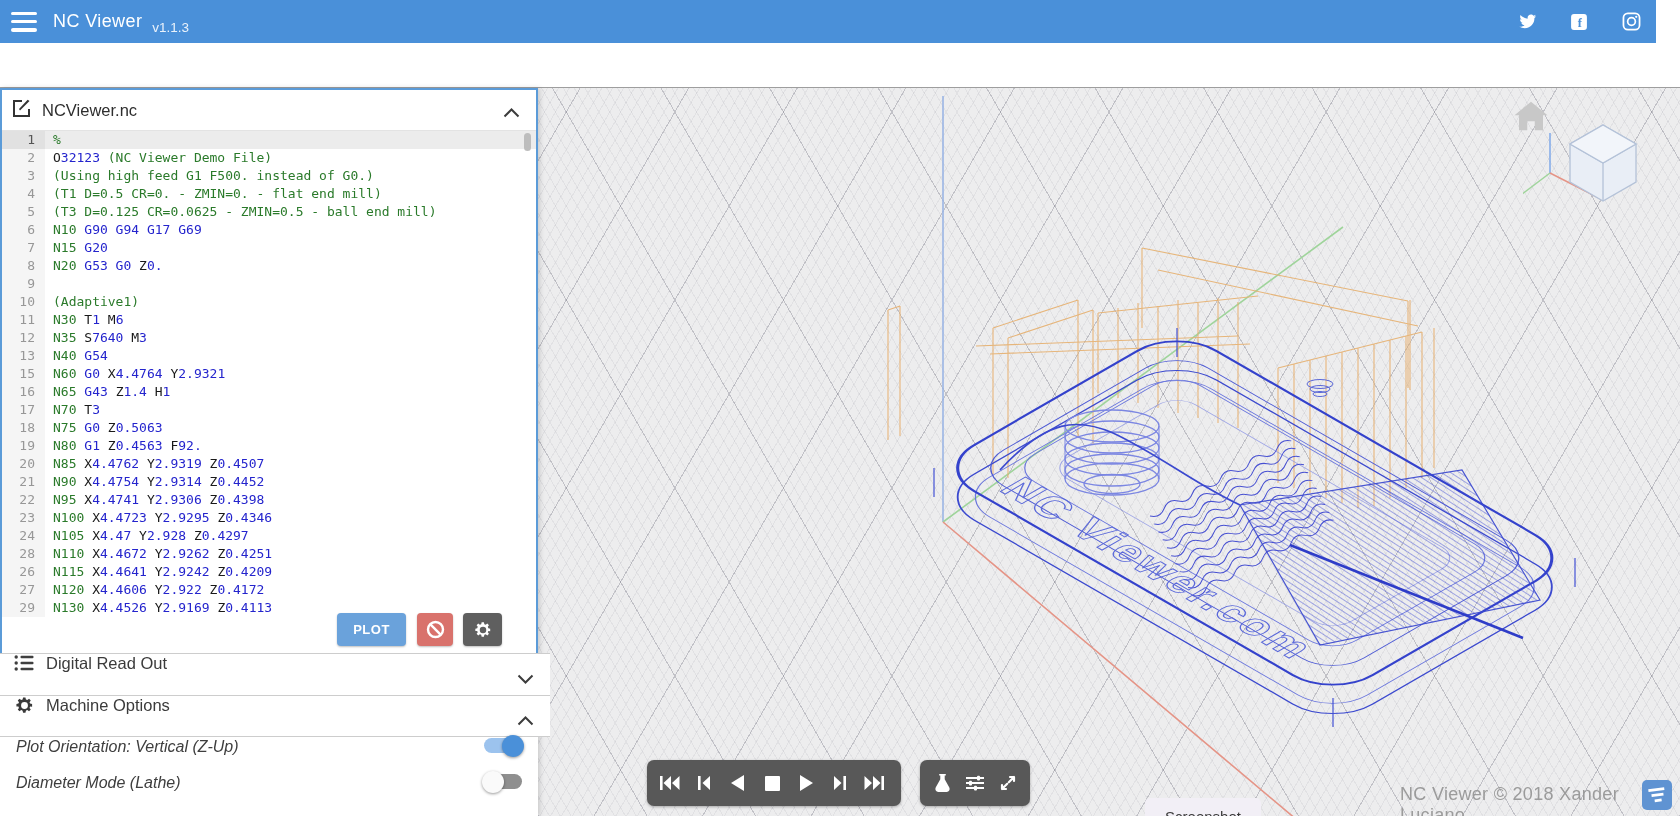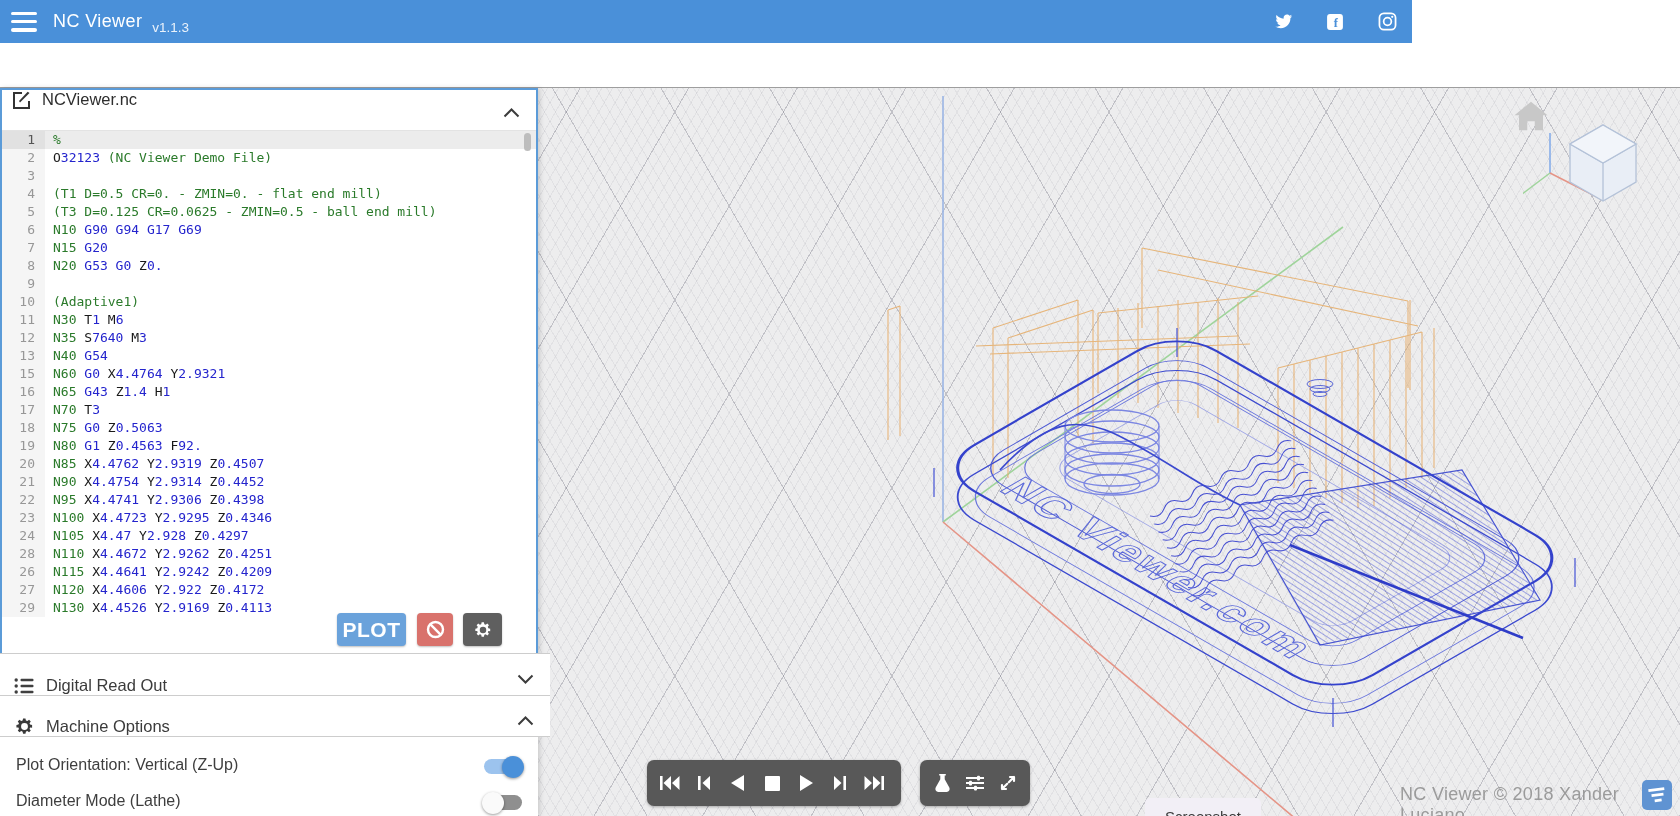--- a/index.html
+++ b/index.html
@@ -1,73 +1,73 @@
 <!DOCTYPE html>
 <html><head>
 <meta charset="utf-8">
 <style>
   * { margin:0; padding:0; box-sizing:border-box; }
   html,body { width:1680px; height:816px; overflow:hidden; background:#fff;
     font-family:"Liberation Sans", sans-serif; }
   #app { position:relative; width:1680px; height:816px; background:#fff; overflow:hidden; }
 
   
-  .hdr { position:absolute; left:0; top:0; width:1412px; height:43px; background:#4a90d9; display:flex; align-items:center; }
+  .hdr { position:absolute; left:0; top:0; width:1656px; height:43px; background:#4a90d9; display:flex; align-items:center; }
   .burger { width:26px; height:20px; margin-left:11px; display:flex; flex-direction:column; justify-content:space-between; cursor:pointer; }
   .burger span { display:block; height:3.2px; background:#fff; border-radius:2px; }
   .hdr-title { color:#fff; font-size:18px; letter-spacing:.4px; margin-left:16px; font-weight:500; }
   .hdr-ver { color:#eaf2fb; font-size:13.5px; margin-left:10px; margin-top:12px; }
   .hdr-social { position:absolute; right:14px; top:0; height:43px; display:flex; align-items:center; gap:30px; }
   .hsoc { width:22px; height:22px; display:flex; align-items:center; justify-content:center; }
 
   
   .tbar { position:absolute; left:0; top:43px; width:1680px; height:45px; background:#fff; border-bottom:1px solid #9e9e9e; }
   .tb { position:absolute; top:52px; width:26px; height:26px; display:flex; align-items:center; justify-content:center; }
   .tsep { position:absolute; top:49px; width:1px; height:32px; background:#d4d4d4; }
   .sample-lbl { position:absolute; left:241px; top:56px; font-size:15.5px; color:#3f3f3f; }
   .user-name { position:absolute; right:52px; top:57px; font-size:15px; color:#5a5a5a; }
   .gauge-btn { position:absolute; right:8px; top:49px; width:30px; height:30px; display:flex; align-items:center; justify-content:center; }
 
   
   .panel { position:absolute; left:0; top:88px; width:538px; height:728px; background:#fff; z-index:5; box-shadow:2px 0 5px rgba(0,0,0,.15); }
   .card { position:absolute; left:0; top:0; width:538px; height:565px; border:2px solid #5b9bd8; border-bottom:none; background:#fff; }
-  .card-h { height:41px; display:flex; border-bottom:1px solid #e3e3e3; position:relative; }
+  .card-h { height:41px; display:flex; align-items:center; border-bottom:1px solid #e3e3e3; position:relative; }
   .card-h .ttl { font-size:16.5px; color:#2e2e2e; margin-left:10px; }
   .editicon { margin-left:10px; }
   .chev { position:absolute; right:16px; top:14px; }
 
   .code-wrap { position:relative; height:520px; overflow:hidden; background:#fff;
     font-family:"DejaVu Sans Mono", monospace; font-size:13px; line-height:18px; }
   .crow { display:flex; height:18px; white-space:pre; }
   .crow.active { background:#ececec; }
   .crow.active .gut { background:#e1e1e1; color:#555; }
   .gut { width:43px; flex:0 0 43px; text-align:right; padding-right:10px; color:#979797; background:#f5f5f5; }
   .ctext { padding-left:8px; }
   .grn { color:#2a7a2a; } .blu { color:#2424cd; } .blk { color:#191919; }
   .sbar { position:absolute; right:5px; top:2px; width:7px; height:18px; border-radius:4px; background:#bdbdbd; }
 
   .plot-overlay { position:absolute; left:0; top:523px; width:538px; height:0; }
   .btn-plot { position:absolute; left:335px; top:0; width:69px; height:33px; background:#6aa2db; color:#fff;
-    border:none; border-radius:4px; font-size:21px; font-weight:bold; letter-spacing:.5px; cursor:pointer;
+    border:none; border-radius:4px; font-size:13px; font-weight:bold; letter-spacing:.5px; cursor:pointer;
     font-family:"Liberation Sans", sans-serif; box-shadow:0 1px 2px rgba(0,0,0,.25); }
   .btn-block { position:absolute; left:415px; top:0; width:36px; height:33px; background:#d9726c; border:none;
     border-radius:4px; cursor:pointer; display:flex; align-items:center; justify-content:center; box-shadow:0 1px 2px rgba(0,0,0,.25); }
   .btn-gear { position:absolute; left:461px; top:0; width:39px; height:33px; background:#5f5f5f; border:none;
     border-radius:4px; cursor:pointer; display:flex; align-items:center; justify-content:center; box-shadow:0 1px 2px rgba(0,0,0,.25); }
 
   .sect { position:absolute; left:0; width:550px; height:42px; background:#fff; border-top:1px solid #cdcdcd;
-    display:flex; align-items:flex-end; cursor:pointer; }
+    display:flex; align-items:flex-start; cursor:pointer; }
   .sect .slbl { font-size:16.5px; color:#3b3b3b; margin-left:11px; }
   .sect .sic { margin-left:13px; width:22px; display:flex; justify-content:center; }
   .sect .chev { top:16px; }
   #sect-dro { top:565px; }
   #sect-mo  { top:607px; border-bottom:1px solid #cdcdcd; }
 
   .opts { position:absolute; left:0; top:650px; width:538px; }
-  .orow { position:relative; height:36px; display:flex; align-items:flex-end; }
+  .orow { position:relative; height:36px; display:flex; align-items:flex-start;font-style:italic; }
   .orow .olbl { font-size:16px; color:#3e3e3e; margin-left:16px; }
   .toggle { position:absolute; right:16px; width:38px; height:15px; border-radius:8px; background:#8f8f8f; cursor:pointer; }
   .toggle .knob { position:absolute; left:-2px; top:-3.5px; width:22px; height:22px; border-radius:50%;
     background:#fafafa; box-shadow:0 1px 3px rgba(0,0,0,.4); }
   .toggle.on { background:#9cc3ee; }
   .toggle.on .knob { left:auto; right:-2px; background:#4a90d9; }
 
   
   .vp { position:absolute; left:538px; top:88px; width:1142px; height:728px; background:#ededee; overflow:hidden; }
   .vp-grid { position:absolute; inset:0;
@@ -381,21 +381,21 @@
         <span class="chev">
           <svg width="17" height="10" viewBox="0 0 17 10" fill="none" stroke="#3c3c3c" stroke-width="2">
               <path d="M1.5 8.5 8.5 1.5 15.5 8.5"></path>
             </svg>
         </span>
       </div>
       <div class="code-wrap">
         <div>
             <div class="crow active"><span class="gut">1</span><span class="ctext"><span class="grn">%</span></span></div>
             <div class="crow"><span class="gut">2</span><span class="ctext"><span class="blk">O</span><span class="blu">32123</span><span class="grn"> (NC Viewer Demo File)</span></span></div>
-            <div class="crow"><span class="gut">3</span></div>
+            <div class="crow"><span class="gut">3</span><span class="ctext"><span class="grn">(Using high feed G1 F500. instead of G0.)</span></span></div>
             <div class="crow"><span class="gut">4</span><span class="ctext"><span class="grn">(T1 D=0.5 CR=0. - ZMIN=0. - flat end mill)</span></span></div>
             <div class="crow"><span class="gut">5</span><span class="ctext"><span class="grn">(T3 D=0.125 CR=0.0625 - ZMIN=0.5 - ball end mill)</span></span></div>
             <div class="crow"><span class="gut">6</span><span class="ctext"><span class="grn">N10 </span><span class="blu">G90 G94 G17 G69</span></span></div>
             <div class="crow"><span class="gut">7</span><span class="ctext"><span class="grn">N15 </span><span class="blu">G20</span></span></div>
             <div class="crow"><span class="gut">8</span><span class="ctext"><span class="grn">N20 </span><span class="blu">G53 G0 </span><span class="blk">Z</span><span class="blu">0.</span></span></div>
             <div class="crow"><span class="gut">9</span><span class="ctext"></span></div>
             <div class="crow"><span class="gut">10</span><span class="ctext"><span class="grn">(Adaptive1)</span></span></div>
             <div class="crow"><span class="gut">11</span><span class="ctext"><span class="grn">N30 </span><span class="blk">T</span><span class="blu">1 </span><span class="blk">M</span><span class="blu">6</span></span></div>
             <div class="crow"><span class="gut">12</span><span class="ctext"><span class="grn">N35 </span><span class="blk">S</span><span class="blu">7640 </span><span class="blk">M</span><span class="blu">3</span></span></div>
             <div class="crow"><span class="gut">13</span><span class="ctext"><span class="grn">N40 </span><span class="blu">G54</span></span></div>

